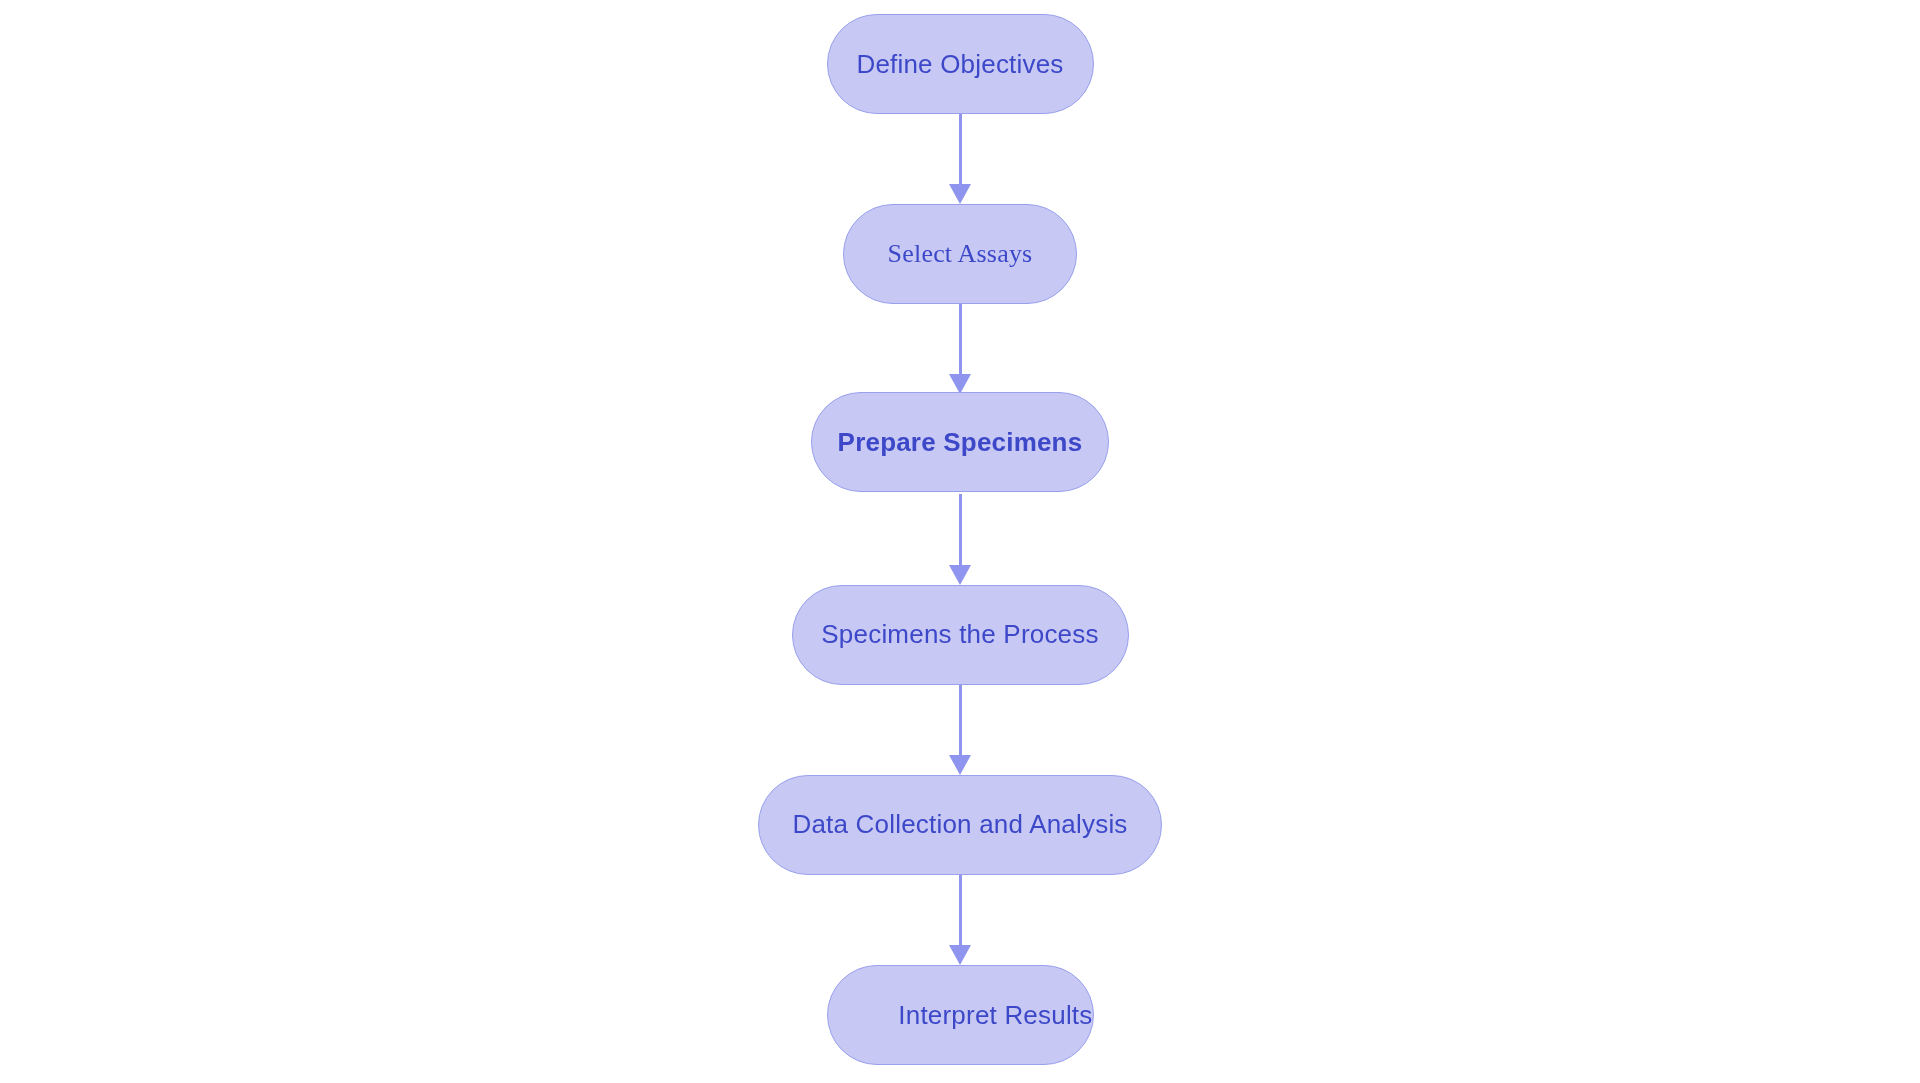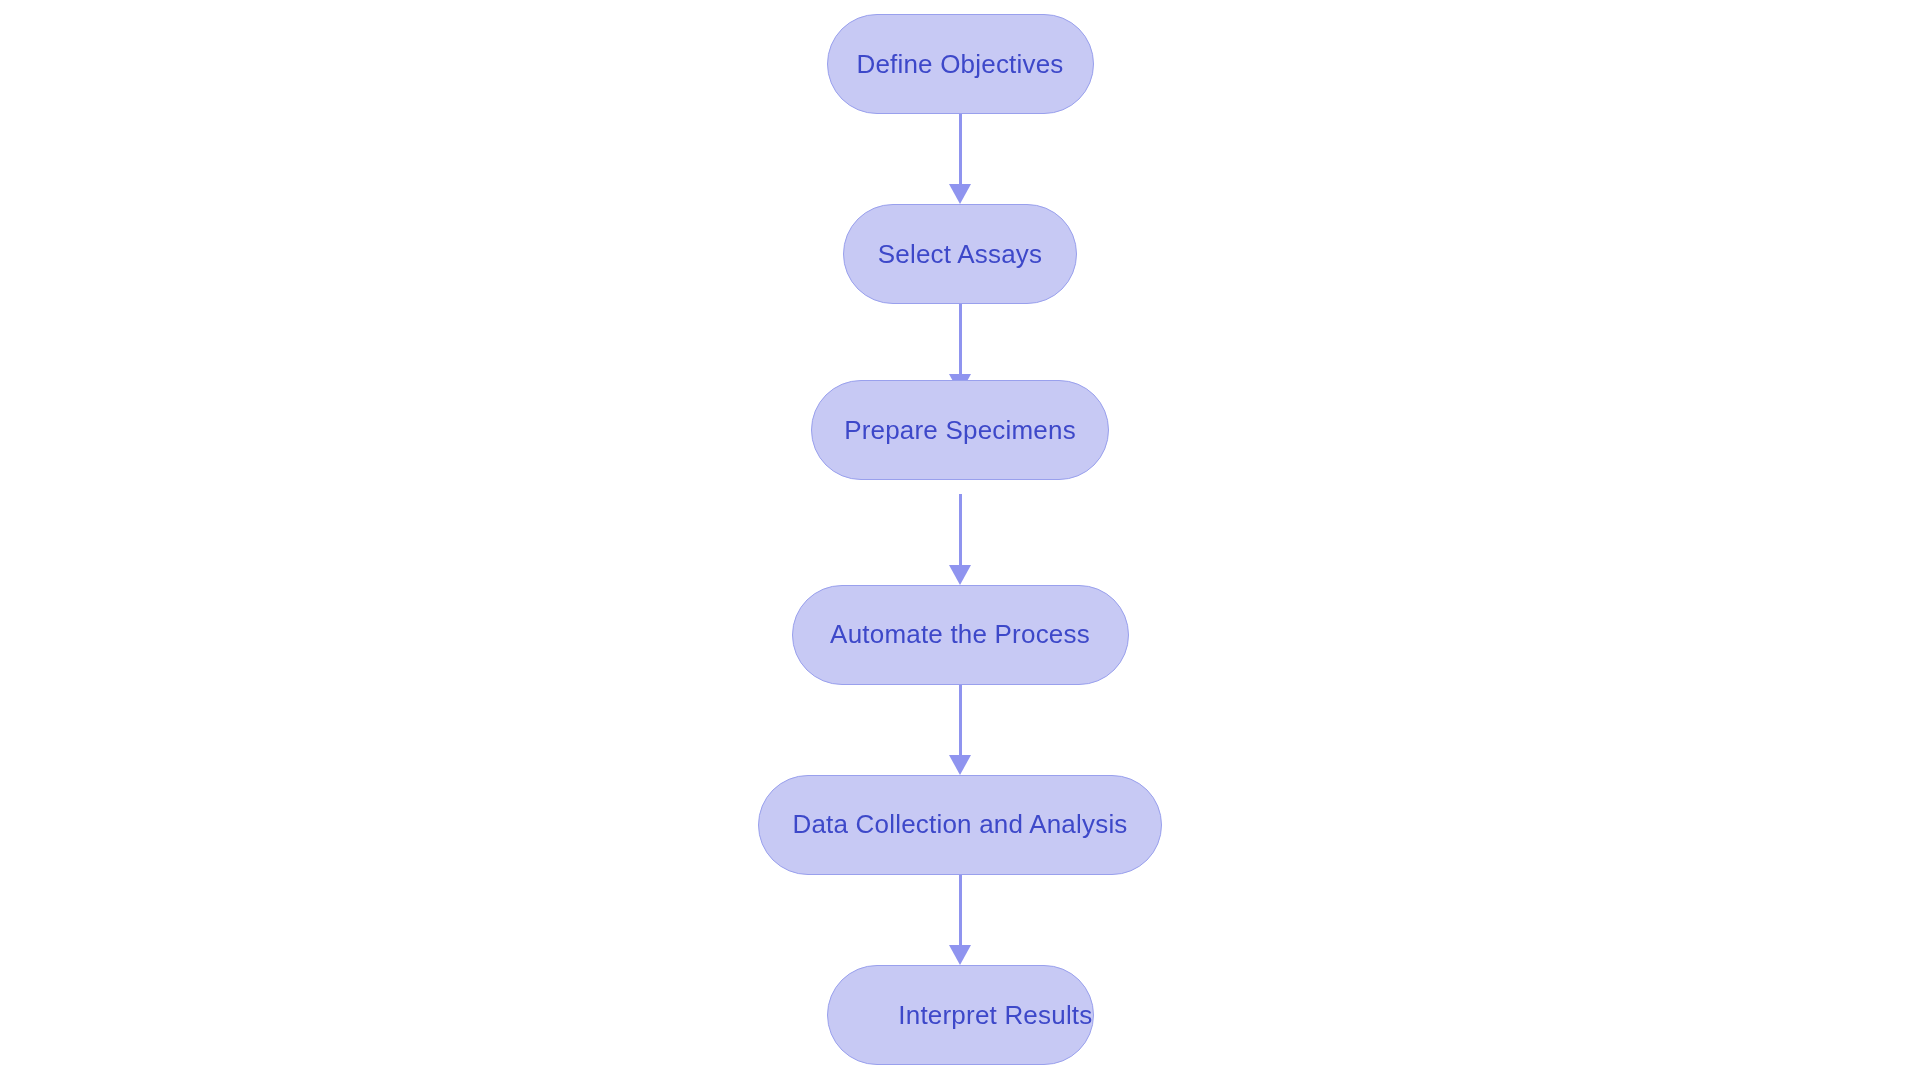--- a/index.html
+++ b/index.html
@@ -57,36 +57,36 @@
 <body>
 
 <div id="canvas">
     <div class="flow-node" style="top: 14px; width: 267px; left: 826.5px;">
       <span class="label">Define Objectives</span>
     </div>
     <div class="flow-arrow" style="top: 114px; height: 90.2px; left: 949px;">
       <div class="shaft"></div>
       <div class="head"></div>
     </div>
-    <div class="flow-node" style="top: 204.2px; width: 234px; left: 843px;">
+    <div class="flow-node" style="top: 204.2px; width: 234px; left: 843px; font-family: Liberation Serif, serif;">
       <span class="label">Select Assays</span>
     </div>
     <div class="flow-arrow" style="top: 304.2px; height: 90.2px; left: 949px;">
       <div class="shaft"></div>
       <div class="head"></div>
     </div>
-    <div class="flow-node" style="top: 380px; width: 298px; left: 811px;">
+    <div class="flow-node" style="top: 392px; width: 298px; left: 811px; font-weight: bold;">
       <span class="label">Prepare Specimens</span>
     </div>
     <div class="flow-arrow" style="top: 494.4px; height: 90.2px; left: 949px;">
       <div class="shaft"></div>
       <div class="head"></div>
     </div>
     <div class="flow-node" style="top: 584.6px; width: 337px; left: 791.5px;">
-      <span class="label">Automate the Process</span>
+      <span class="label">Specimens the Process</span>
     </div>
     <div class="flow-arrow" style="top: 684.6px; height: 90.2px; left: 949px;">
       <div class="shaft"></div>
       <div class="head"></div>
     </div>
     <div class="flow-node" style="top: 774.8px; width: 404px; left: 758px; text-align: center;">
       <span class="label">Data Collection and Analysis</span>
     </div>
     <div class="flow-arrow" style="top: 874.8px; height: 90.2px; left: 949px;">
       <div class="shaft"></div>

